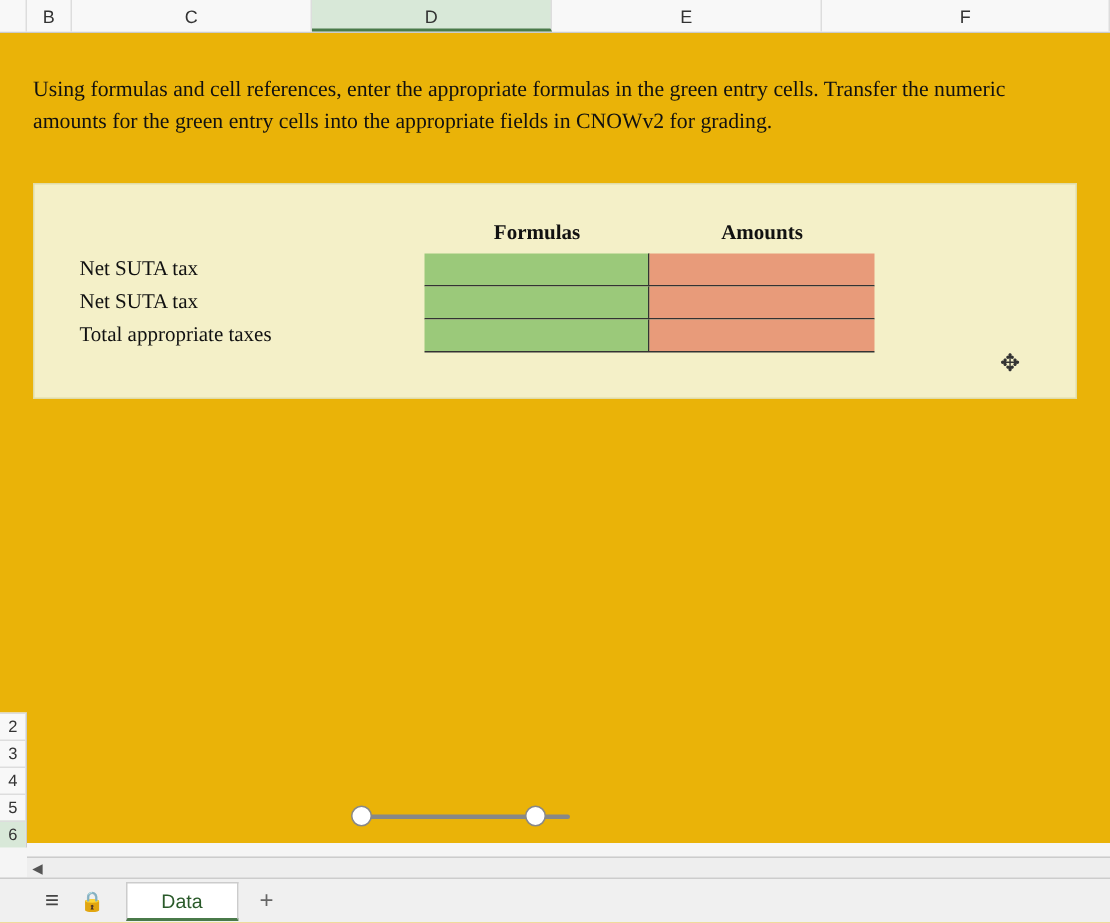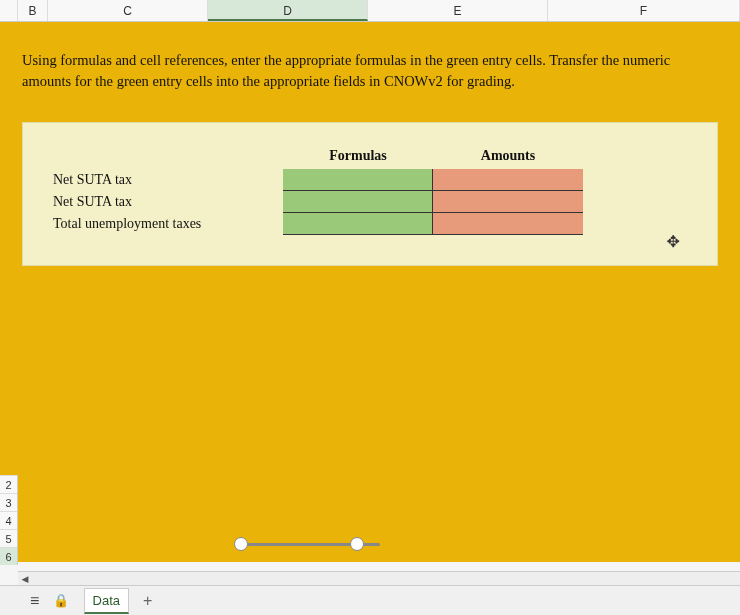--- a/index.html
+++ b/index.html
@@ -159,21 +159,21 @@
     border-top: 1px solid #ccc;
     display: flex;
     align-items: center;
     padding-left: 30px;
     font-size: 13px;
     gap: 14px;
   }
   .menu-icon { font-size: 16px; color: #444; }
   .lock-icon { font-size: 13px; color: #666; }
   .tab {
-    padding: 4px 8px;
+    padding: 4px 23px;
     background: #fff;
     border: 1px solid #ccc;
     border-bottom: 2px solid #4a7a4a;
     color: #2a5a2a;
   }
   .add-tab { font-size: 16px; color: #666; }
 </style>
 </head>
 <body>
 
@@ -189,21 +189,21 @@
 <div class="sheet-body">
   <p class="para">Using formulas and cell references, enter the appropriate formulas in the green entry cells. Transfer the numeric amounts for the green entry cells into the appropriate fields in CNOWv2 for grading.</p>
 
   <span class="cursor-icon">✥</span>
 
   <div class="table-block">
     <div class="table-inner">
       <div class="labels-col">
         <div>Net SUTA tax</div>
         <div>Net SUTA tax</div>
-        <div>Total unemployment taxes</div>
+        <div>Total appropriate taxes</div>
       </div>
       <div class="grid-col">
         <div class="grid-headers">
           <div>Formulas</div>
           <div>Amounts</div>
         </div>
         <div class="grid-rows">
           <div class="grid-row">
             <div class="cell-amount"></div>
             <div class="cell-formula"></div>

